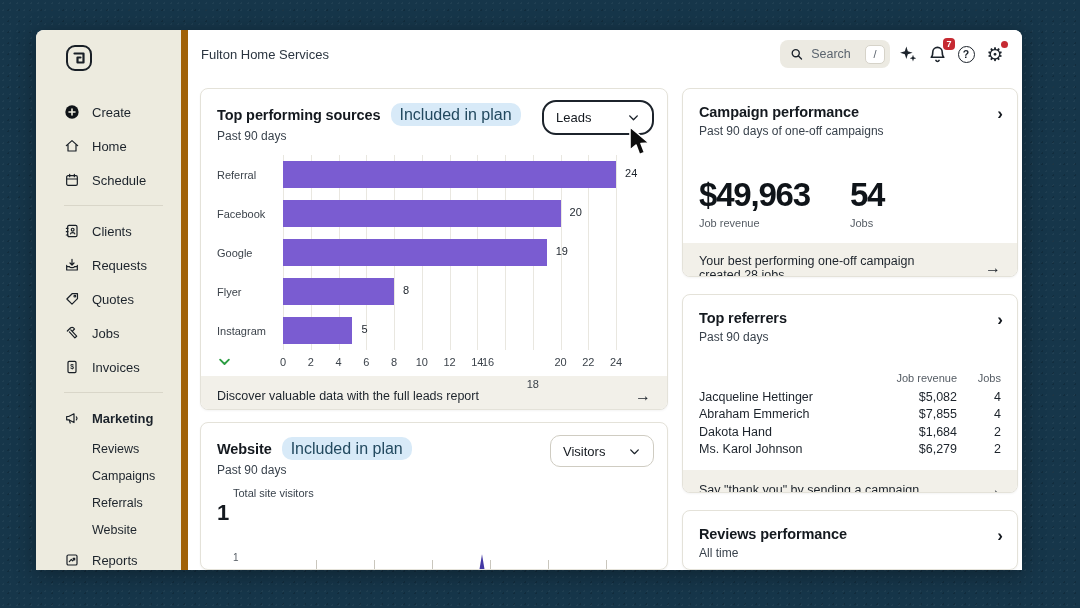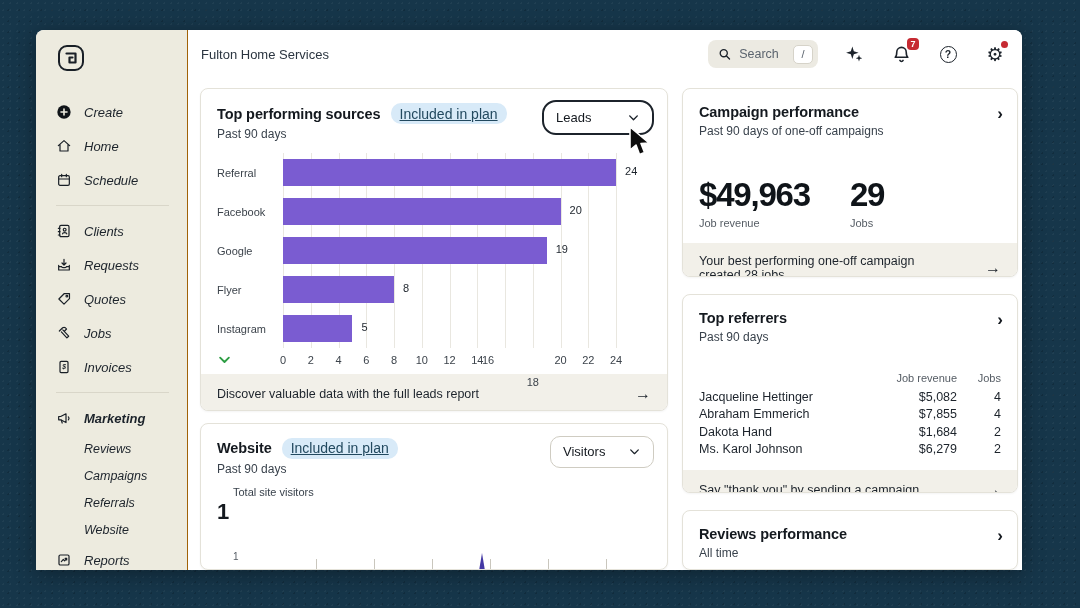--- a/index.html
+++ b/index.html
@@ -15,38 +15,38 @@
     background-position:0 0, 3px 5px;
   }
   .window {
     position:absolute; left:36px; top:30px; width:986px; height:540px;
     background:#ffffff; border-radius:8px 8px 0 0; overflow:hidden;
     display:flex; box-shadow:0 4px 22px rgba(0,0,0,0.35);
   }
 
   
   .sidebar {
-    width:152px; flex:0 0 152px; background:#edebdf; border-right:1px solid #a16207;
-    padding:13px 0 0 20px; overflow:hidden;font-style:italic;
+    width:152px; flex:0 0 152px; background:#edebdf; border-right:7px solid #a16207;
+    padding:13px 0 0 28px; overflow:hidden;
   }
   .logo { width:30px; height:30px; margin-bottom:22px; cursor:pointer; }
   .nav-item {
     display:flex; align-items:center; gap:12px; height:34px;
     font-size:13px; color:#1c232b; cursor:pointer; white-space:nowrap;
   }
   .nav-item.sub { height:27px; padding-left:28px; font-size:12.5px; }
   .nav-item.bold .nav-label { font-weight:bold; }
   .nav-icon { width:16px; height:16px; flex:0 0 16px; display:flex; align-items:center; justify-content:center; }
   .nav-divider { height:1px; background:#d9d6c9; margin:8px 18px 8px 0; }
 
   
   .main { flex:1; display:flex; flex-direction:column; background:#ffffff; min-width:0; }
   .topbar { height:48px; flex:0 0 48px; display:flex; align-items:center; justify-content:space-between; padding:0 16px 0 13px; }
   .company { font-size:13px; color:#2b3540; }
-  .topbar-right { display:flex; align-items:center; gap:25px; }
+  .topbar-right { display:flex; align-items:center; gap:7px; }
   .search-pill {
     display:flex; align-items:center; gap:8px; background:#eceae2; border-radius:8px;
     height:28px; padding:0 5px 0 10px; width:110px; cursor:text;
   }
   .search-pill input {
     border:none; outline:none; background:transparent; width:46px;
     font-size:12.5px; color:#39424c; font-family:"Liberation Sans", sans-serif;
   }
   .search-pill input::placeholder { color:#5b646e; }
   .kbd {
@@ -71,22 +71,22 @@
   .col-left { width:468px; flex:0 0 468px; display:flex; flex-direction:column; gap:12px; }
   .col-right { width:336px; flex:0 0 336px; display:flex; flex-direction:column; gap:17px; }
   .card {
     background:#fff; border:1px solid #e4e2d9; border-radius:8px;
     box-shadow:0 1px 2px rgba(40,40,30,0.05); overflow:hidden; position:relative;
   }
   .card-head { padding:14px 16px 4px 16px; position:relative; }
   .title-row { display:flex; align-items:center; gap:10px; }
   .card-title { font-size:14.5px; font-weight:bold; color:#14191f; letter-spacing:-0.1px; }
   .pill {
-    background:#d8eaf8; color:#22495f; font-size:14px; border-radius:10px;
-    padding:2.5px 9px; white-space:nowrap;text-decoration:underline;
+    background:#d8eaf8; color:#22495f; font-size:16px; border-radius:10px;
+    padding:2.5px 9px; white-space:nowrap;
   }
   .card-sub { font-size:12px; color:#39424c; margin-top:3px; }
   .chev-right { position:absolute; right:14px; top:16px; font-size:17px; font-weight:bold; color:#14191f; cursor:pointer; line-height:1; }
   .select {
     position:absolute; right:13px; top:11px; display:flex; align-items:center; justify-content:space-between;
     border-radius:14px; padding:0 12px; height:35px; font-size:13px; color:#14191f; cursor:pointer; background:#fff;
   }
   .select.focused { border:2px solid #1c232b; width:112px; }
   .select.plain { border:1px solid #cfccc2; width:104px; height:32px; top:12px; border-radius:10px; }
   .select svg { flex:0 0 auto; }
@@ -425,21 +425,21 @@
               <span class="card-title">Campaign performance</span>
               <div class="card-sub">Past 90 days of one-off campaigns</div>
               <span class="chev-right">›</span>
             </div>
             <div class="stats-row">
               <div>
                 <div class="stat-value">$49,963</div>
                 <div class="stat-label">Job revenue</div>
               </div>
               <div>
-                <div class="stat-value">29</div>
+                <div class="stat-value">54</div>
                 <div class="stat-label">Jobs</div>
               </div>
             </div>
             <div class="footer-band">
               <span style="max-width:278px">Your best performing one-off campaign created 28 jobs</span>
               <span class="arrow-glyph">→</span>
             </div>
           </section>
 
           <section class="card">

